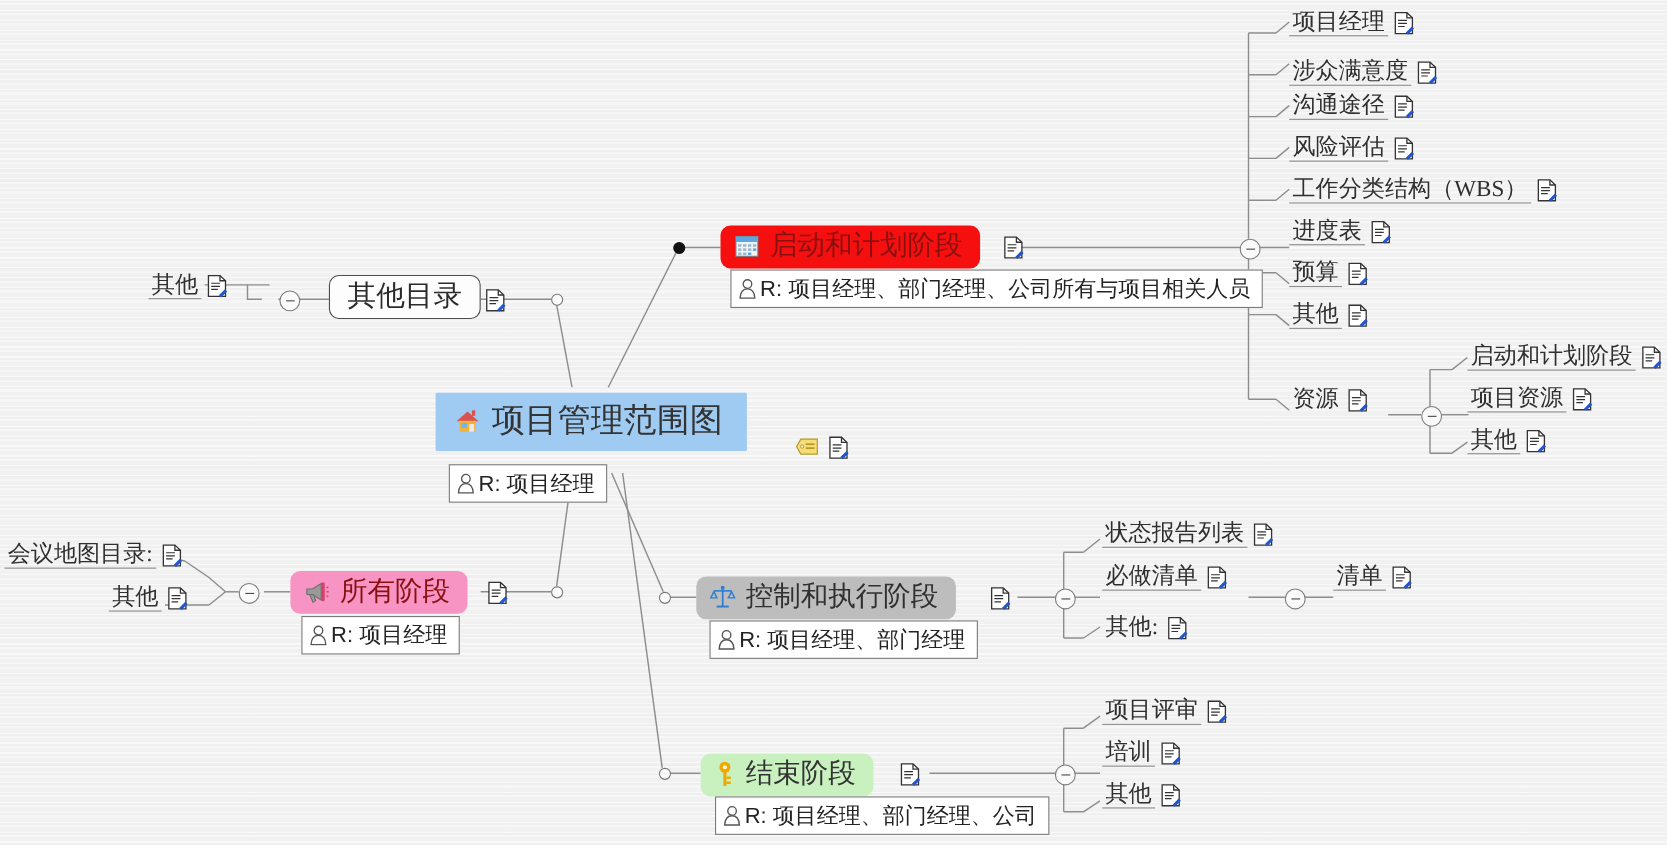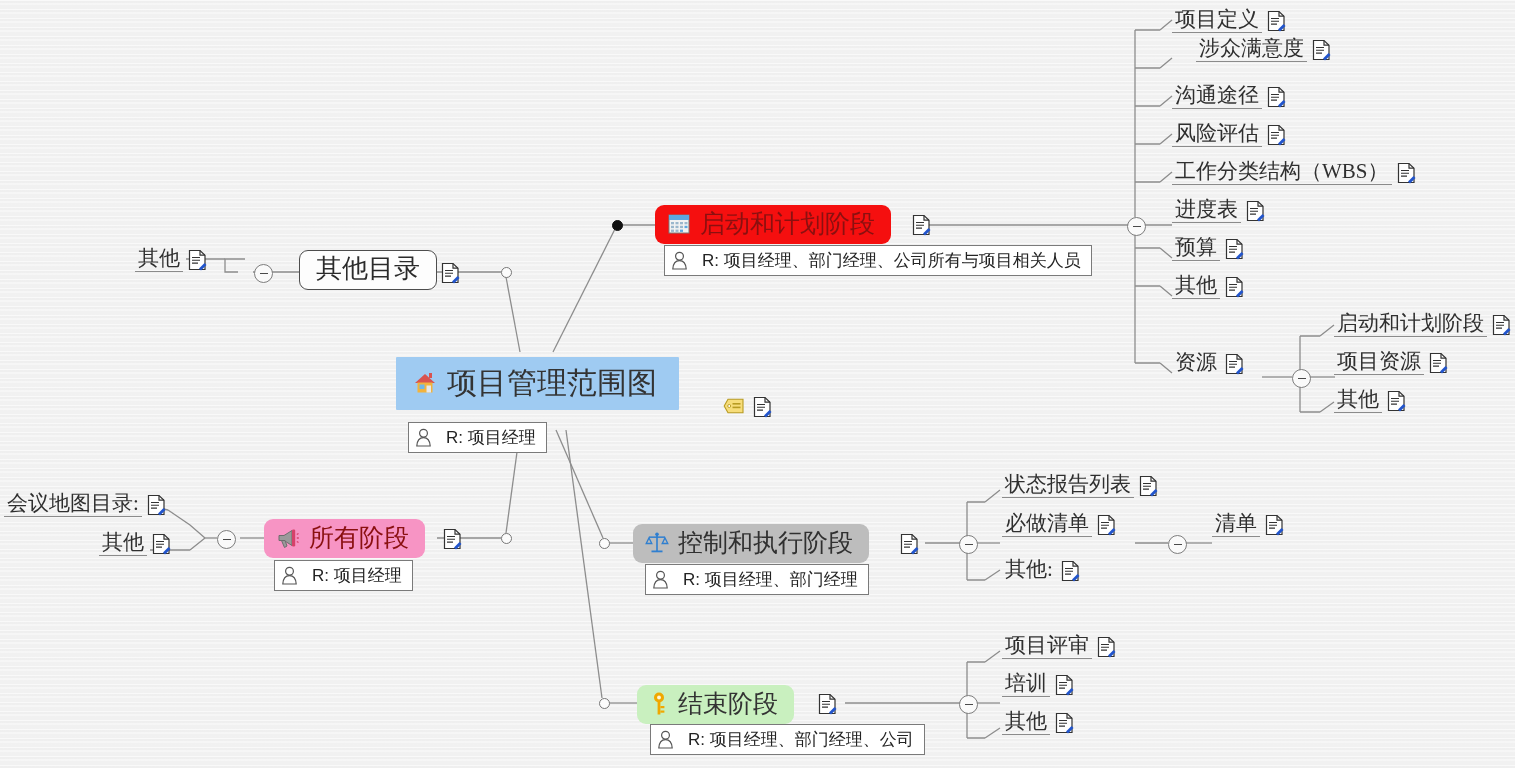--- a/index.html
+++ b/index.html
@@ -46,24 +46,24 @@
   .node.green{background:#c9f0bf;}
   .node.green .ntx{color:#333;}
   .node.plain{
     background:#fdfdfd;border:1px solid #4d4d4d;border-radius:9px;
     padding:4px 16px 5px 16px;
   }
   .node.plain .ntx{font-size:26px;color:#2b2b2b;}
 
   
   .callout{
-    position:absolute;display:flex;align-items:center;gap:14px;
+    position:absolute;display:flex;align-items:center;gap:3px;
     background:#fff;border:1px solid #7a7a7a;
     padding:3px 10px 3px 6px;white-space:nowrap;
-    font-family:"Liberation Sans", sans-serif;font-size:17px;color:#232323;
+    font-family:"Liberation Sans", sans-serif;font-size:20px;color:#232323;
   }
 
   
   .ico{display:inline-block;flex:0 0 auto;line-height:0;}
   .note{width:17px;height:20px;}
   .collapse{position:absolute;width:17px;height:17px;border-radius:50%;
             background:#fafafa;border:1px solid #7d7d7d;
             display:flex;align-items:center;justify-content:center;}
   .collapse i{display:block;width:8px;height:1px;background:#4a4a4a;}
   .dotj{position:absolute;width:9px;height:9px;border-radius:50%;
@@ -246,31 +246,31 @@
     <span class="ico">
       <svg width="17" height="19" viewBox="0 0 17 19">
         <circle cx="8.5" cy="5.2" r="3.9" fill="none" stroke="#555" stroke-width="1.2"></circle>
         <path d="M1.8 18 C2.2 11.4 5 9.6 8.5 9.6 C12 9.6 14.8 11.4 15.2 18 Z" fill="none" stroke="#555" stroke-width="1.2"></path>
       </svg>
     </span>
     <span>R: 项目经理、部门经理、公司所有与项目相关人员</span>
   </div>
 
   <div class="topic" style="left:1172px;top:7px;">
-    <span class="tx">项目定义</span>
-    <span class="ico note">
-      <svg width="19" height="22" viewBox="0 0 19 22">
-          <path d="M1.5 1.5 H12 L17 6.2 V20.5 H1.5 Z" fill="#fff" stroke="#333" stroke-width="1.2"></path>
-          <path d="M12 1.5 V6.2 H17" fill="none" stroke="#333" stroke-width="1.2"></path>
-          <path d="M4 8.5 H12 M4 11.3 H12 M4 14.1 H10" stroke="#333" stroke-width="1.1"></path>
-          <path d="M11 19.5 L16.5 14 L18.5 16 L13 21.5 Z" fill="#2255cc"></path>
-        </svg>
-    </span>
-  </div>
-  <div class="topic" style="left:1172px;top:36px;margin-left:24px;">
+    <span class="tx">项目经理</span>
+    <span class="ico note">
+      <svg width="19" height="22" viewBox="0 0 19 22">
+          <path d="M1.5 1.5 H12 L17 6.2 V20.5 H1.5 Z" fill="#fff" stroke="#333" stroke-width="1.2"></path>
+          <path d="M12 1.5 V6.2 H17" fill="none" stroke="#333" stroke-width="1.2"></path>
+          <path d="M4 8.5 H12 M4 11.3 H12 M4 14.1 H10" stroke="#333" stroke-width="1.1"></path>
+          <path d="M11 19.5 L16.5 14 L18.5 16 L13 21.5 Z" fill="#2255cc"></path>
+        </svg>
+    </span>
+  </div>
+  <div class="topic" style="left:1172px;top:52px;">
     <span class="tx">涉众满意度</span>
     <span class="ico note">
       <svg width="19" height="22" viewBox="0 0 19 22">
           <path d="M1.5 1.5 H12 L17 6.2 V20.5 H1.5 Z" fill="#fff" stroke="#333" stroke-width="1.2"></path>
           <path d="M12 1.5 V6.2 H17" fill="none" stroke="#333" stroke-width="1.2"></path>
           <path d="M4 8.5 H12 M4 11.3 H12 M4 14.1 H10" stroke="#333" stroke-width="1.1"></path>
           <path d="M11 19.5 L16.5 14 L18.5 16 L13 21.5 Z" fill="#2255cc"></path>
         </svg>
     </span>
   </div>

